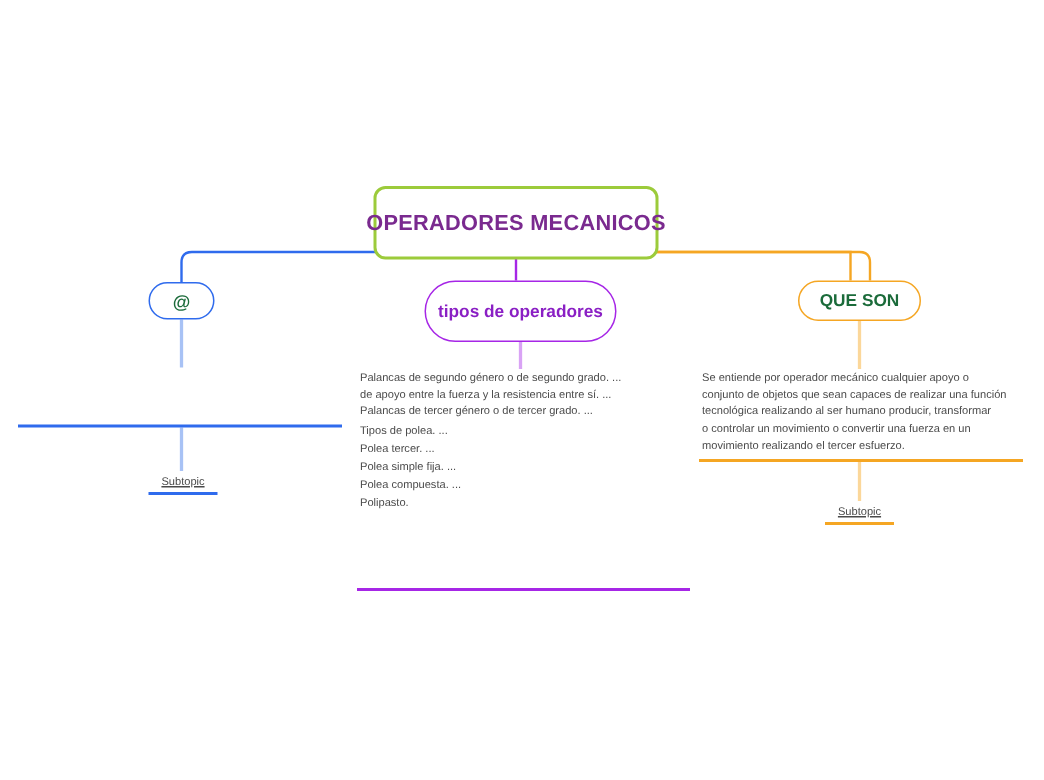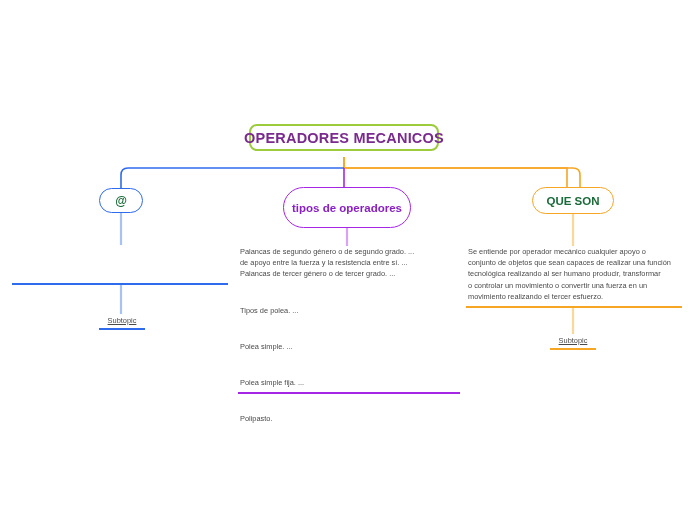--- a/index.html
+++ b/index.html
@@ -37,21 +37,21 @@
     align-items: center;
     justify-content: center;
     background: #ffffff;
     white-space: nowrap;
   }
 
   .node-root {
     left: 249px;
     top: 124px;
     width: 190px;
-    height: 27px;
+    height: 49px;
     border: 2px solid #9ccb3b;
     border-radius: 8px;
     color: #7a2a8f;
     font-size: 14.5px;
     font-weight: bold;
     letter-spacing: 0.2px;
   }
 
   .node-branch {
     border-radius: 999px;
@@ -102,21 +102,21 @@
     left: 14px;
     top: 245px;
     width: 212px;
   }
   .tb-mid {
     left: 240px;
     top: 246px;
     width: 222px;
   }
   .tb-mid p.spaced {
-    margin-top: 25px;
+    margin-top: 1px;
   }
   .tb-right {
     left: 468px;
     top: 246px;
     width: 212px;
   }
 
   
   .underbar {
     position: absolute;
@@ -218,22 +218,23 @@
     <span>QUE SON</span>
   </div>
 
   <div class="underbar underbar-left"></div>
 
   <div class="textblock tb-mid">
     <p>Palancas de segundo género o de segundo grado. ...</p>
     <p>de apoyo entre la fuerza y la resistencia entre sí. ...</p>
     <p>Palancas de tercer género o de tercer grado. ...</p>
     <p class="spaced">Tipos de polea. ...</p>
-    <p class="spaced">Polea simple. ...</p>
+    <p class="spaced">Polea tercer. ...</p>
     <p class="spaced">Polea simple fija. ...</p>
+    <p class="spaced">Polea compuesta. ...</p>
     <p class="spaced">Polipasto.</p>
   </div>
   <div class="underbar underbar-mid"></div>
 
   <div class="textblock tb-right">
     <p>Se entiende por operador mecánico cualquier apoyo o</p>
     <p>conjunto de objetos que sean capaces de realizar una función</p>
     <p>tecnológica realizando al ser humano producir, transformar</p>
     <p>o controlar un movimiento o convertir una fuerza en un</p>
     <p>movimiento realizando el tercer esfuerzo.</p>

